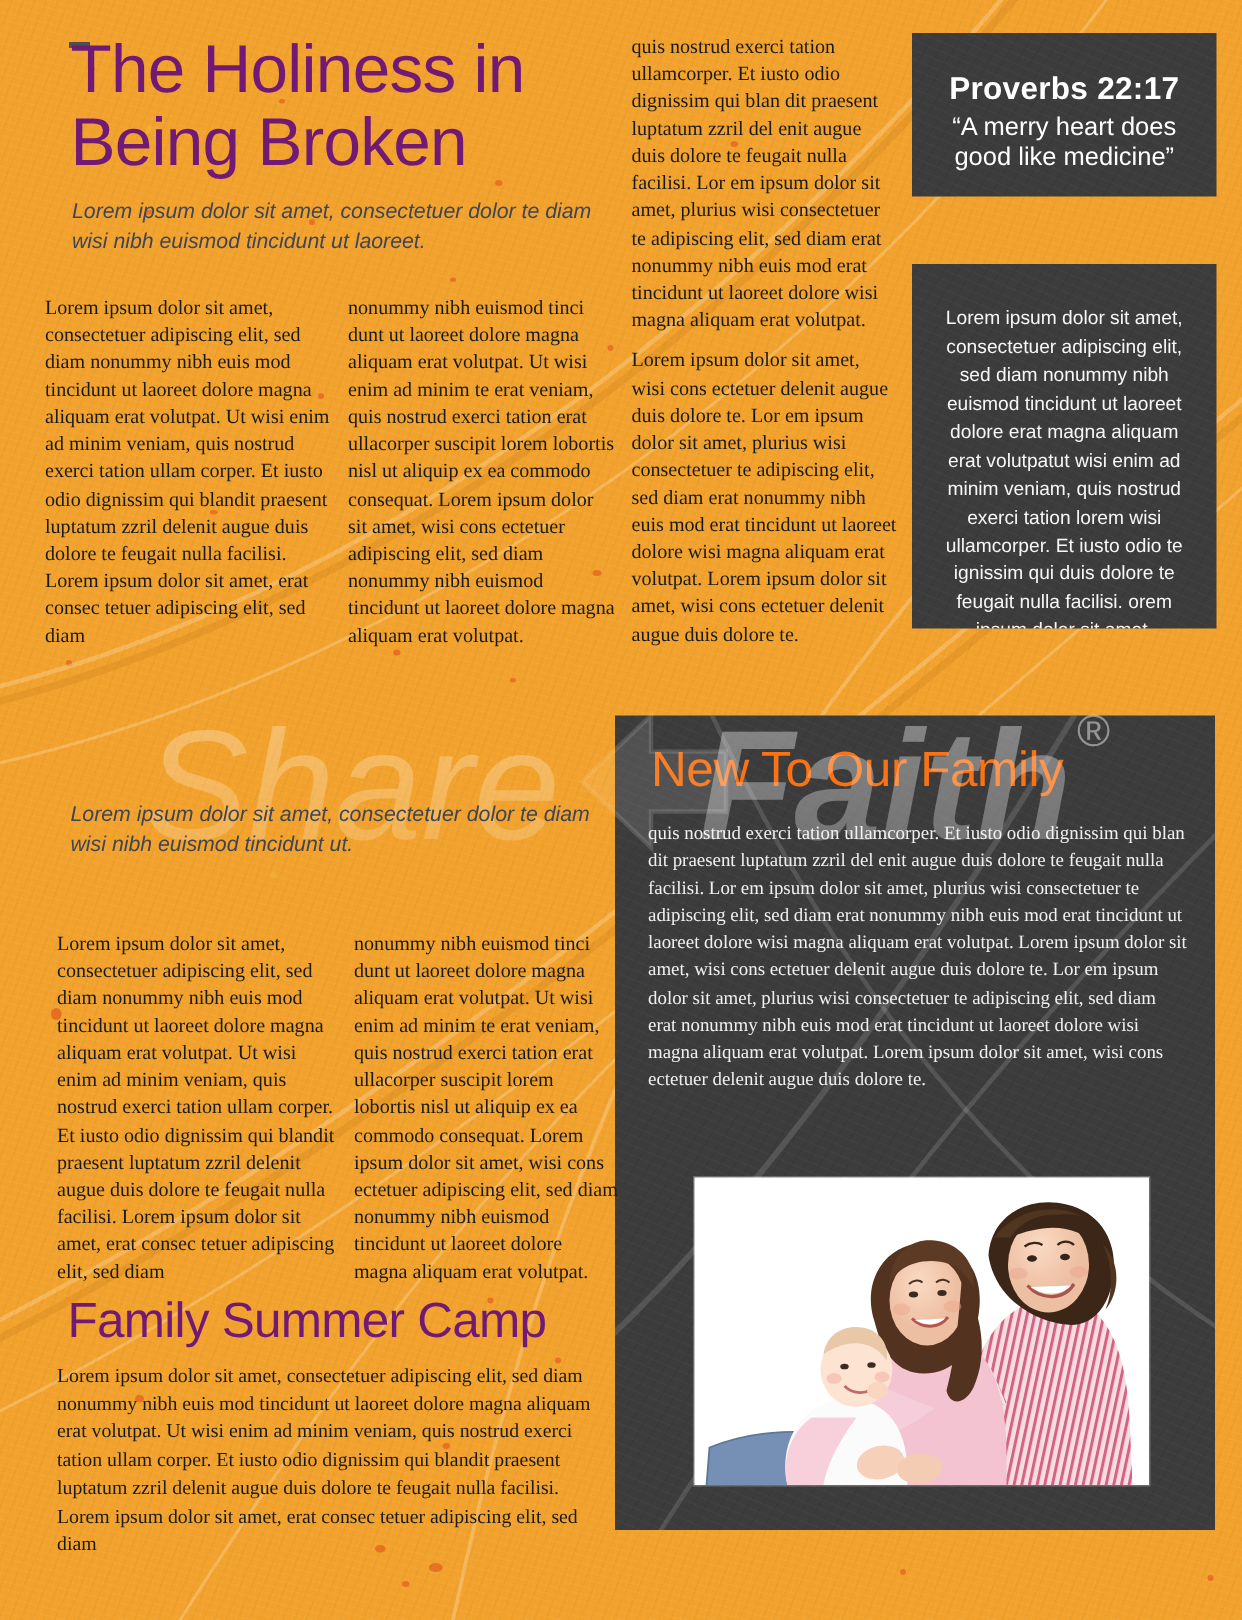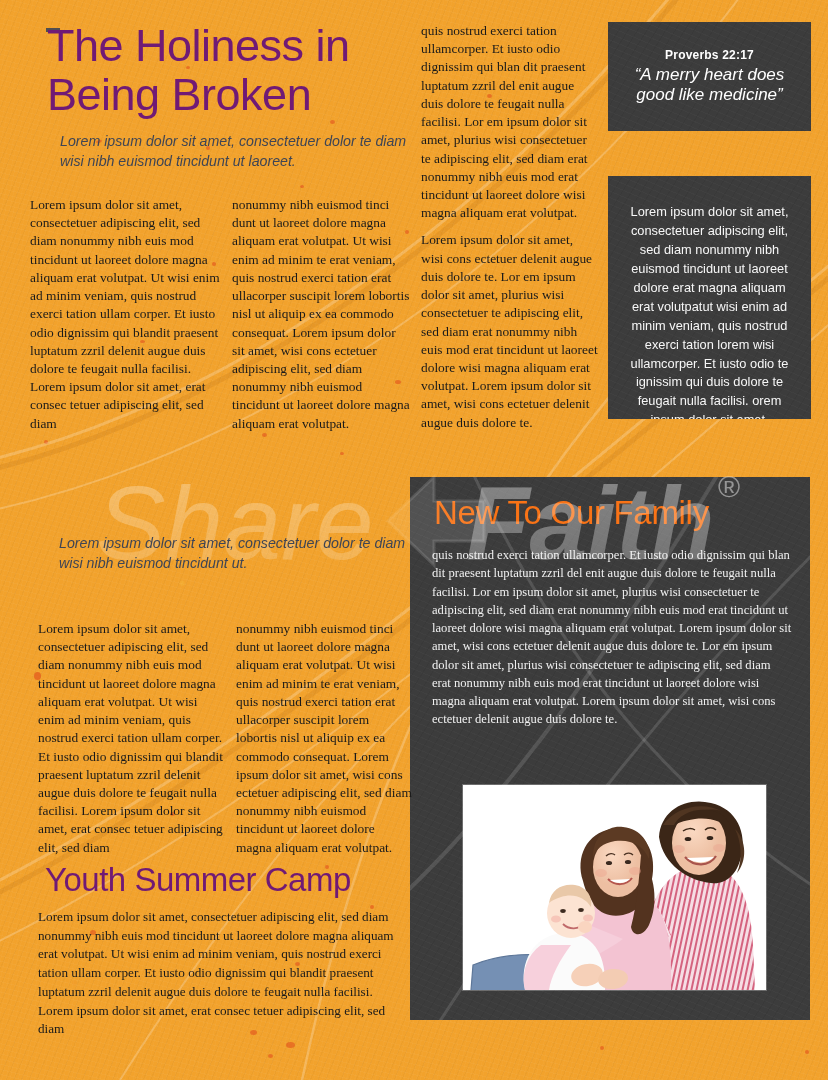--- a/index.html
+++ b/index.html
@@ -100,21 +100,20 @@
     letter-spacing: -0.5px;
     line-height: 1.08;
   }
 
   .subhead {
     font-family: "Liberation Sans", sans-serif;
     font-style: italic;
     font-weight: 400;
     color: #3F4554;
     line-height: 1.38;
-    margin-left: 12px;
   }
 
   .body-col {
     font-family: "Liberation Serif", serif;
     color: #1A1A1A;
     font-size: 13.4px;
     line-height: 1.36;
     text-align: left;
   }
 
@@ -165,29 +164,28 @@
     left: 608px;
     top: 22px;
     width: 203px;
     height: 109px;
     text-align: center;
     font-family: "Liberation Sans", sans-serif;
   }
   #scripture-ref {
     position: relative;
     margin-top: 26px;
-    font-size: 12px;
+    font-size: 21px;
     font-weight: bold;
     letter-spacing: .2px;
   }
   #scripture-quote {
     position: relative;
     margin-top: 3px;
     font-size: 17px;
-    font-style: italic;
     line-height: 1.2;
     padding: 0 8px;
   }
 
   
   #sidenote-box {
     left: 608px;
     top: 176px;
     width: 203px;
     height: 243px;
@@ -522,17 +520,17 @@
         <ellipse cx="125" cy="133" rx="5" ry="3.6" fill="#F1A9A0" opacity=".5"></ellipse>
 
         <ellipse cx="122" cy="142" rx="7" ry="6" fill="#FAD5C0"></ellipse>
 
         <ellipse cx="124" cy="190" rx="16" ry="11" fill="#F6D0B8" transform="rotate(-12 124 190)"></ellipse>
         <ellipse cx="150" cy="194" rx="15" ry="10" fill="#F3CCB3" transform="rotate(-6 150 194)"></ellipse>
       </svg>
     </div>
   </div>
 
-  <h2 id="youth-title" class="headline">Youth Summer Camp</h2>
+  <h2 id="youth-title" class="headline">Family Summer Camp</h2>
 
   <p id="youth-body" class="body-col">Lorem ipsum dolor sit amet, consectetuer adipiscing elit, sed diam nonummy nibh euis mod tincidunt ut laoreet dolore magna aliquam erat volutpat.  Ut wisi enim ad minim veniam, quis nostrud exerci tation ullam corper. Et iusto odio dignissim qui blandit praesent luptatum zzril delenit augue duis dolore  te feugait nulla facilisi. Lorem ipsum dolor sit amet, erat consec tetuer adipiscing elit, sed diam</p>
 
 </div>
 
 </body></html>

